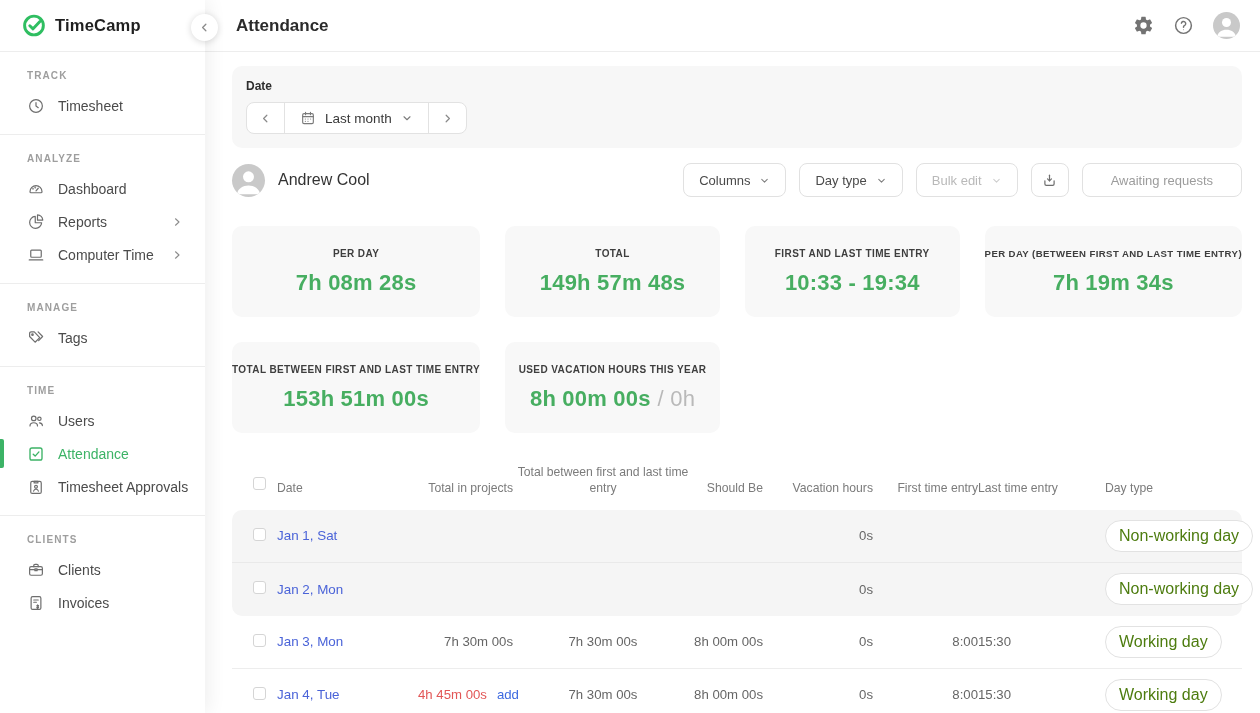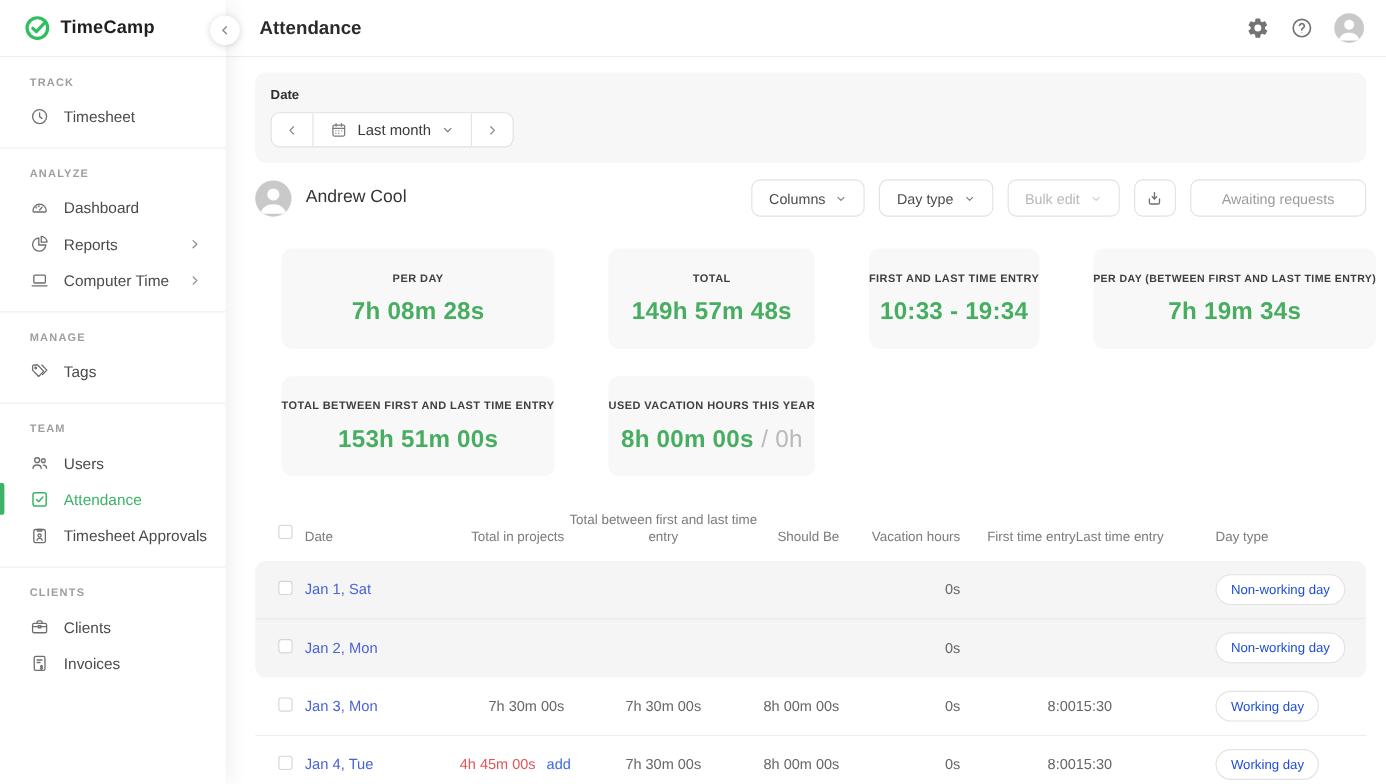--- a/index.html
+++ b/index.html
@@ -62,21 +62,21 @@
     align-items:center; gap:9px; padding:0 15px; font-size:13px; color:#4a4a4a; cursor:pointer;
     white-space:nowrap; }
   .btn.disabled { color:#b9b9b9; cursor:default; }
   .btn.disabled .chev-down { color:#cdcdcd; }
   .btn.icon-only { width:38px; padding:0; justify-content:center; color:#6e6e6e; }
   .btn.ghost { color:#9c9c9c; padding:0 28px; }
 
   
   .stats { display:grid; grid-template-columns:repeat(4,1fr); gap:25px; margin-top:29px; }
   .stat-card { background:#f8f8f8; border-radius:10px; height:91px; display:flex; flex-direction:column;
-    align-items:center; justify-content:center; gap:11px;margin-left:24px; }
+    align-items:center; justify-content:center; gap:11px; }
   .stat-label { font-size:10px; font-weight:600; letter-spacing:.4px; color:#3e3e3e; white-space:nowrap; }
   .stat-value { font-size:22px; font-weight:600; color:#47ae61; letter-spacing:.2px; white-space:nowrap; }
   .stat-sec { color:#b9b9b9; margin-left:7px; font-weight:500; }
 
   
   .att-table { margin-top:22px; }
   .t-head { display:flex; align-items:flex-end; padding:10px 0 13px; font-size:12.2px; color:#7b7b7b;
     line-height:1.3; }
   .t-row { display:flex; align-items:center; height:53px; font-size:13.2px; color:#666; }
   .c-check { width:45px; padding-left:21px; flex-shrink:0; }
@@ -91,21 +91,21 @@
   .checkbox { width:13px; height:13px; border:1px solid #d5d5d5; border-radius:3px; background:#fff;
     display:inline-block; cursor:pointer; }
   .t-head .checkbox { margin-bottom:2px; }
   .group-shaded { background:#f5f5f5; border-radius:10px; }
   .group-shaded .t-row:first-child { border-bottom:1px solid #e9e9e9; }
   .t-row.white { border-bottom:1px solid #ededed; }
   .date-link { color:#4a63d8; text-decoration:none; font-size:13.4px; cursor:pointer; }
   .val-alert { color:#e25656; }
   .add-link { color:#3d6ae0; text-decoration:none; margin-left:10px; cursor:pointer; }
   .chip { display:inline-block; border:1px solid #e2e2e2; background:#fff; border-radius:16px;
-    padding:6px 13px; font-size:12px; color:#1d4ed8; cursor:pointer; white-space:nowrap; }
+    padding:6px 13px; font-size:16px; color:#4d7c0f; cursor:pointer; white-space:nowrap; }
 </style>
 </head>
 <body>
 
 <div class="app">
 
   <aside class="sidebar">
     <button class="collapse-btn">
       <svg width="13" height="13" viewBox="0 0 24 24" fill="none" stroke="currentColor" stroke-width="2.4" stroke-linecap="round" stroke-linejoin="round">
           <polyline points="14.5,6 8.5,12 14.5,18"></polyline>
@@ -184,21 +184,21 @@
               <path d="M3.5 10V5.8a2 2 0 0 1 2-2h4.2l7.3 7.7-6.2 6.1L3.5 10z"></path>
               <circle cx="7.3" cy="7.5" r="1"></circle>
               <path d="M14.8 3.8l6 6.2-5.3 5.4"></path>
             </svg>
           </span>
         <span>Tags</span>
       </div>
     </div>
 
     <div class="side-section">
-      <div class="side-label">TEAM</div>
+      <div class="side-label">TIME</div>
       <div class="side-item">
         <span class="sicon">
             <svg width="18" height="18" viewBox="0 0 24 24" fill="none" stroke="currentColor" stroke-width="1.6" stroke-linecap="round" stroke-linejoin="round">
               <circle cx="9" cy="8.5" r="3"></circle>
               <path d="M4 18.5c0-2.6 2.3-4.2 5-4.2s5 1.6 5 4.2"></path>
               <circle cx="16.5" cy="9" r="2.3"></circle>
               <path d="M16.6 14.4c2.2.2 3.9 1.6 3.9 3.7"></path>
             </svg>
           </span>
         <span>Users</span>

